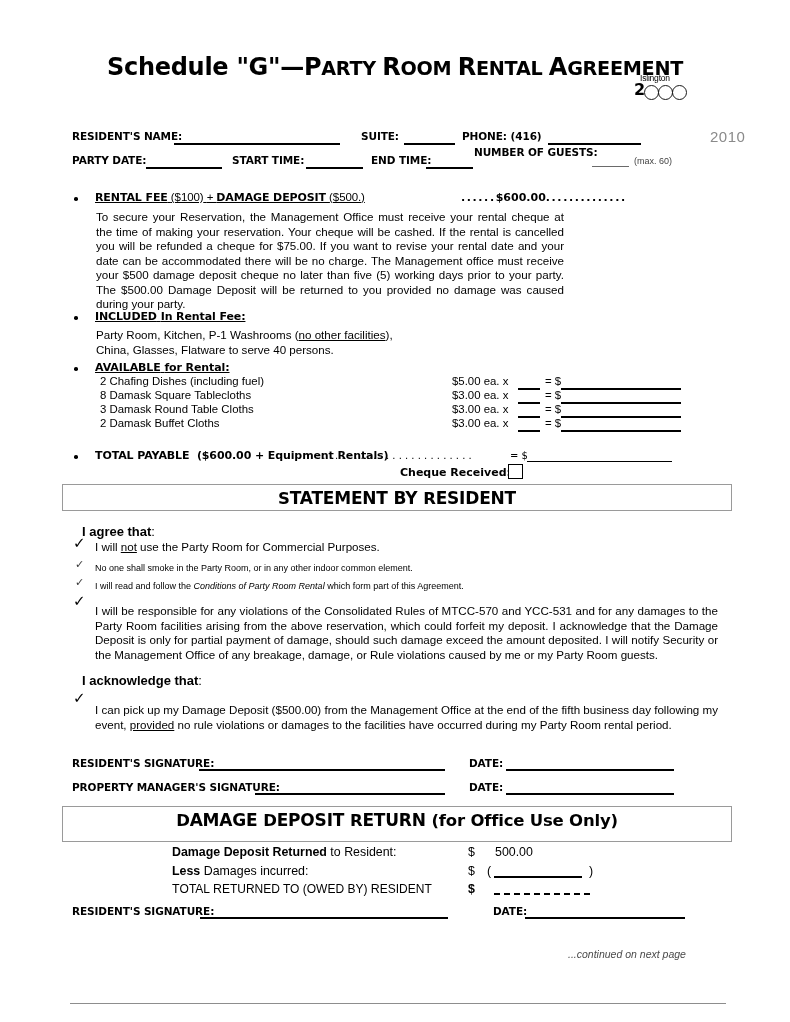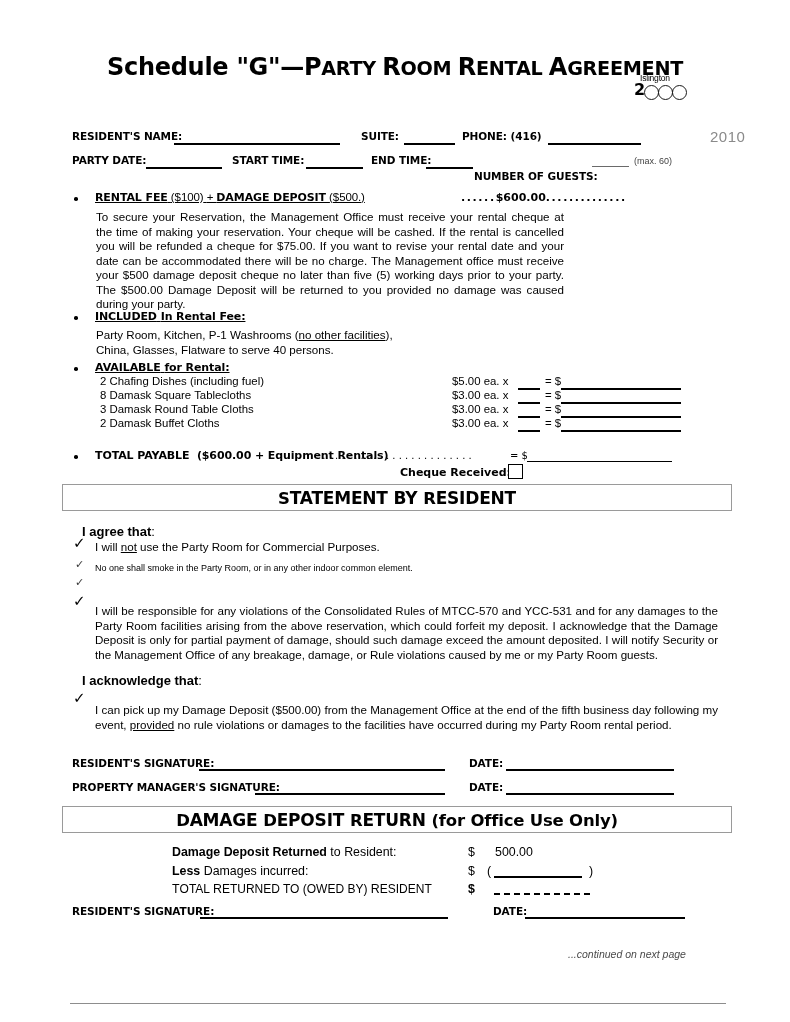--- a/index.html
+++ b/index.html
@@ -252,21 +252,21 @@
 
   <div class="abs fld-label" style="left:72px; top:154px;">PARTY DATE:</div>
   <div class="rule" style="left:146px; top:167px; width:76px;"></div>
 
   <div class="abs fld-label" style="left:232px; top:154px;">START TIME:</div>
   <div class="rule" style="left:306px; top:167px; width:57px;"></div>
 
   <div class="abs fld-label" style="left:371px; top:154px;">END TIME:</div>
   <div class="rule" style="left:426px; top:167px; width:47px;"></div>
 
-  <div class="abs fld-label" style="left:474px; top:170px;">NUMBER OF GUESTS:</div>
+  <div class="abs fld-label" style="left:474px; top:146px;">NUMBER OF GUESTS:</div>
   <div class="rule rule-thin" style="left:592px; top:166px; width:37px; background:#6a6a6a;"></div>
   <div class="abs" style="left:634px; top:156px; font-family:'Liberation Sans',sans-serif; font-size:9px; color:#444;">(max. 60)</div>
 
   <div class="bullet" style="left:74px; top:197px;"></div>
   <div class="abs sec-head" style="left:95px; top:191px;"><span>RENTAL FEE</span><span style="font-family:'Liberation Sans',sans-serif;font-weight:normal;font-size:11.5px;">&nbsp;</span><span style="font-family:'Liberation Sans',sans-serif;font-weight:normal;font-size:11.5px;">($100)</span><span style="font-family:'Liberation Sans',sans-serif;font-weight:normal;font-size:11.5px;">&nbsp;</span><span style="font-family:'Liberation Sans',sans-serif;font-weight:normal;font-size:11.5px;">+ </span><span>DAMAGE DEPOSIT</span><span style="font-family:'Liberation Sans',sans-serif;font-weight:normal;font-size:11.5px;">&nbsp;</span><span style="font-family:'Liberation Sans',sans-serif;font-weight:normal;font-size:11.5px;">($500.)</span></div>
 
   <div class="abs" style="left:461px; top:191px; font-family:'DejaVu Sans',sans-serif; font-weight:bold; font-size:11px;"><span class="dotted">......</span><span>$600.00</span><span class="dotted">..............</span></div>
 
   <div class="abs body-text" style="left:96px; top:210px; width:468px; white-space:normal;">To secure your Reservation, the Management Office must receive your rental cheque at the time of making your reservation. Your cheque will be cashed. If the rental is cancelled you will be refunded a cheque for $75.00. If you want to revise your rental date and your date can be accommodated there will be no charge. The Management office must receive your $500 damage deposit cheque no later than five (5) working days prior to your party. The $500.00 Damage Deposit will be returned to you provided no damage was caused during your party.</div>
 
@@ -318,40 +318,41 @@
 
   <div class="abs agree-head" style="left:68px; top:524px;"><span>I agree that</span><span class="reg">:</span></div>
 
   <div class="check check-lg" style="left:73px; top:536px;">✓</div>
   <div class="abs body-narrow" style="left:95px; top:540px;"><span>I will </span><span class="underline">not</span><span> use the Party Room for Commercial Purposes.</span></div>
 
   <div class="check check-sm" style="left:75px; top:559px;">✓</div>
   <div class="abs small-text" style="left:95px; top:562px;">No one shall smoke in the Party Room, or in any other indoor common element.</div>
 
   <div class="check check-sm" style="left:75px; top:577px;">✓</div>
+  <div class="abs small-text" style="left:95px; top:580px;"><span>I will read and follow the </span><span class="ital">Conditions of Party Room Rental</span><span> which form part of this Agreement.</span></div>
 
   <div class="check check-lg" style="left:73px; top:594px;">✓</div>
   <div class="abs body-text" style="left:95px; top:604px; width:623px; white-space:normal;">I will be responsible for any violations of the Consolidated Rules of MTCC-570 and YCC-531 and for any damages to the Party Room facilities arising from the above reservation, which could forfeit my deposit. I acknowledge that the Damage Deposit is only for partial payment of damage, should such damage exceed the amount deposited. I will notify Security or the Management Office of any breakage, damage, or Rule violations caused by me or my Party Room guests.</div>
 
   <div class="abs agree-head" style="left:68px; top:673px;"><span>I acknowledge that</span><span class="reg">:</span></div>
 
   <div class="check check-lg" style="left:73px; top:691px;">✓</div>
   <div class="abs body-text" style="left:95px; top:703px; width:623px; white-space:normal;"><span>I can pick up my Damage Deposit ($500.00) from the Management Office at the end of the fifth business day following my event, </span><span class="underline">provided</span><span> no rule violations or damages to the facilities have occurred during my Party Room rental period.</span></div>
 
   <div class="abs fld-label" style="left:72px; top:757px;">RESIDENT'S SIGNATURE:</div>
   <div class="rule" style="left:199px; top:769px; width:246px;"></div>
   <div class="abs fld-label" style="left:469px; top:757px;">DATE:</div>
   <div class="rule" style="left:506px; top:769px; width:168px;"></div>
 
   <div class="abs fld-label" style="left:72px; top:781px;">PROPERTY MANAGER'S SIGNATURE:</div>
   <div class="rule" style="left:255px; top:793px; width:190px;"></div>
   <div class="abs fld-label" style="left:469px; top:781px;">DATE:</div>
   <div class="rule" style="left:506px; top:793px; width:168px;"></div>
 
-  <div class="banner" style="left:62px; top:806px; width:670px; height:27px;">
+  <div class="banner" style="left:62px; top:806px; width:670px; height:36px;">
     <span class="banner-txt" style="display:inline-block; margin-top:3px;"><span>D</span><span class="sm">AMAGE </span><span>D</span><span class="sm">EPOSIT </span><span>R</span><span class="sm">ETURN </span><span>(for Office Use Only)</span></span>
   </div>
 
   <div class="abs ddr-label" style="left:172px; top:845px;"><b>Damage Deposit Returned</b><span> to Resident:</span></div>
   <div class="abs ddr-label" style="left:468px; top:845px;">$</div>
   <div class="abs ddr-label" style="left:495px; top:845px;">500.00</div>
 
   <div class="abs ddr-label" style="left:172px; top:864px;"><b>Less</b><span> Damages incurred:</span></div>
   <div class="abs ddr-label" style="left:468px; top:864px;">$</div>
   <div class="abs ddr-label" style="left:487px; top:864px;">(</div>

